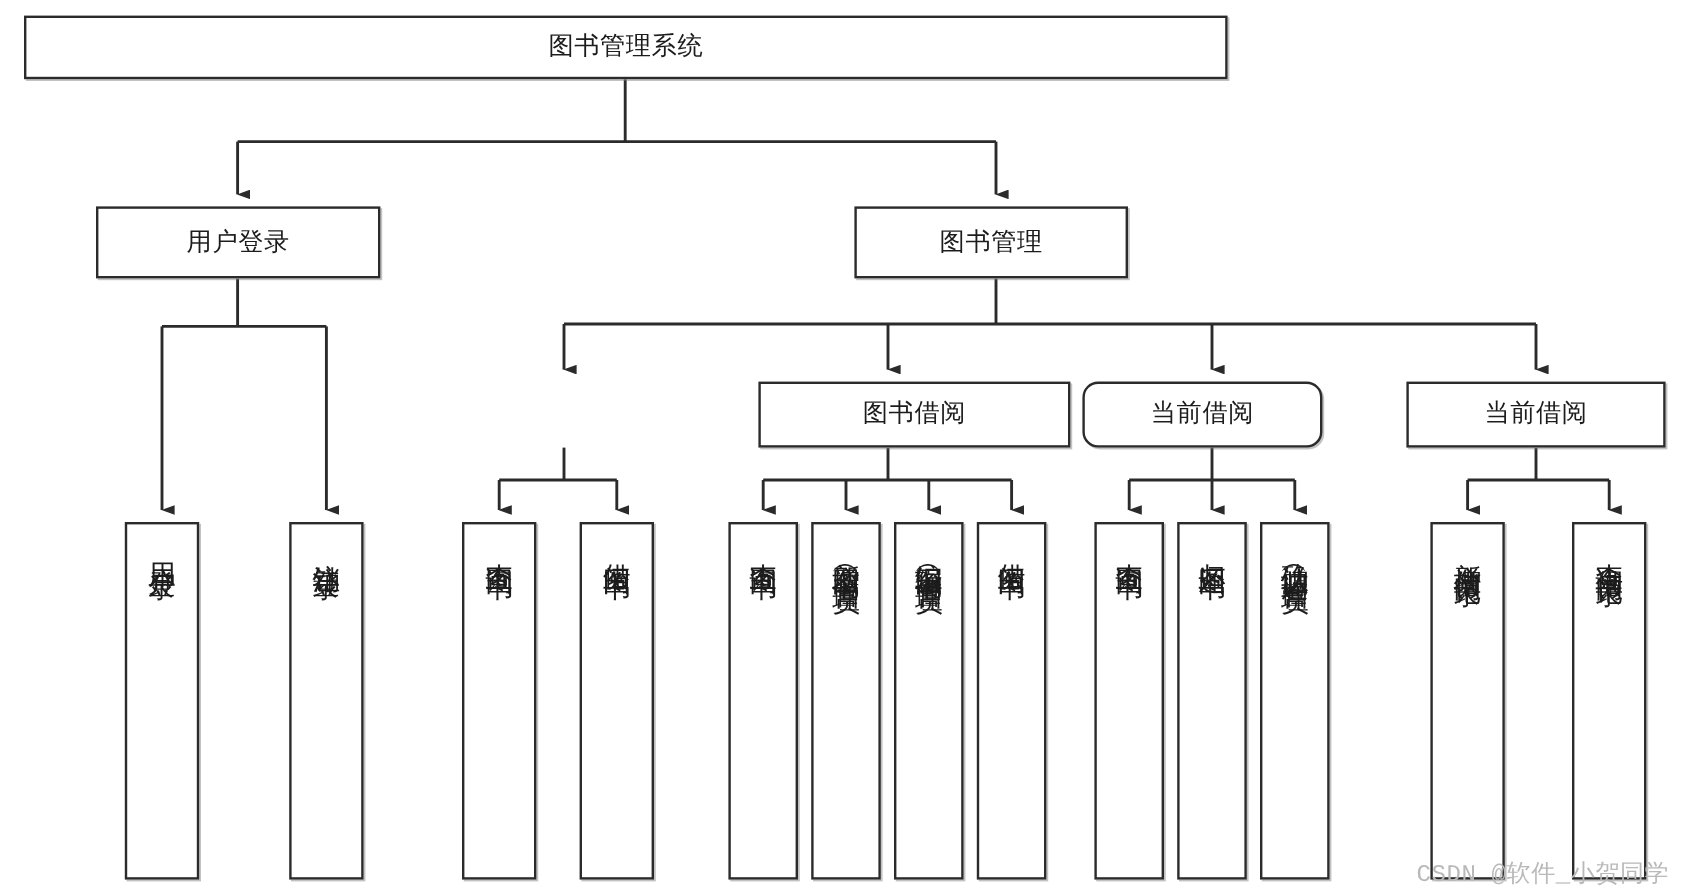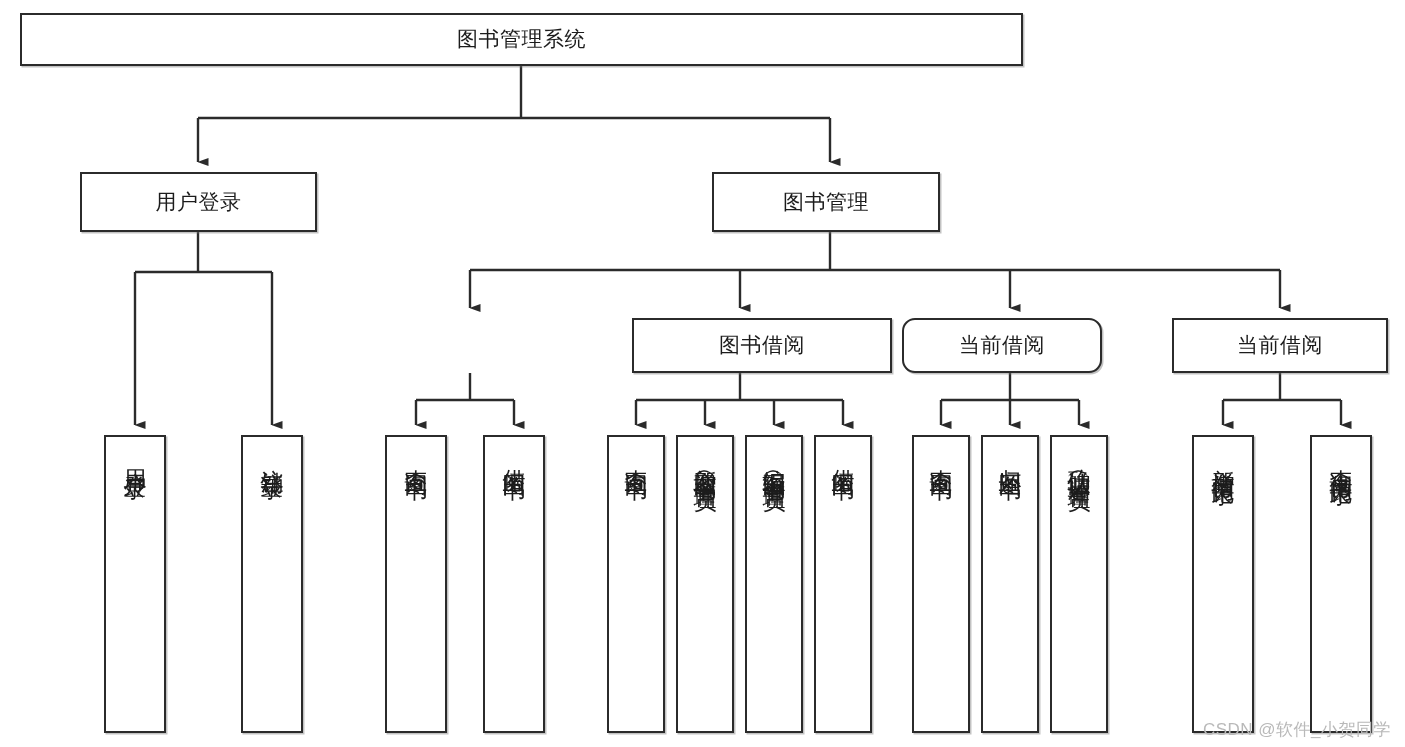--- a/index.html
+++ b/index.html
@@ -54,24 +54,24 @@
     text-orientation: upright;
     font-size: 23px;
     letter-spacing: 3px;
     white-space: normal;
     line-height: 1.0;
   }
   .watermark {
     position: absolute;
     right: 14px;
     bottom: 6px;
-    font-size: 17px;
+    font-size: 20px;
     color: #b9b9b9;
     letter-spacing: 0.5px;
-    font-family: Liberation Sans, sans-serif;
+    font-family: Liberation Mono, monospace;
     pointer-events: none;
   }
 </style>
 </head>
 <body>
 
 <div id="diagram-root">
 
   <svg id="diagram-svg" viewBox="0 0 1405 747" xmlns="http://www.w3.org/2000/svg">
     <defs>

